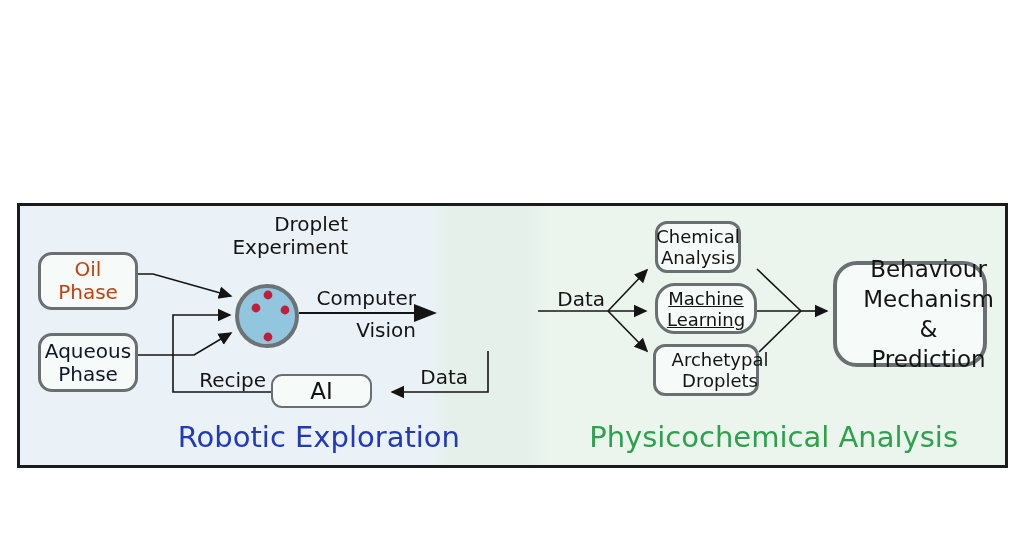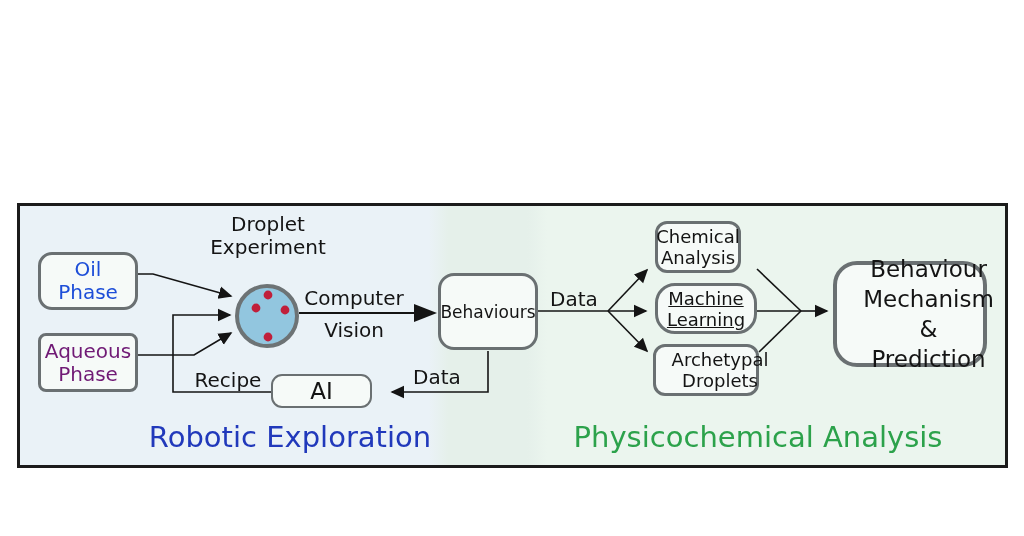--- a/index.html
+++ b/index.html
@@ -17,25 +17,25 @@
     z-index:0;
   }
   #wires { position:absolute; left:0; top:0; width:1024px; height:536px; z-index:1; pointer-events:none; }
   .box {
     position:absolute; box-sizing:border-box; z-index:2;
     background:#f6faf8; border:3px solid #6a7072; border-radius:13px;
     display:flex; align-items:center; justify-content:center;
     text-align:center; color:#141414; white-space:pre-line;
   }
   .lbl {
-    position:absolute; z-index:2; text-align:center; color:#141414; white-space:pre-line;
+    position:absolute; z-index:2; text-align:right; color:#141414; white-space:pre-line;
   }
   
-  #oil      { left:38px;  top:252px; width:100px; height:58px;  font-size:20px; line-height:23px; color:#1d4ed8; border-radius:14px; }
-  #aqueous  { left:38px;  top:333px; width:100px; height:59px;  font-size:20px; line-height:23px; color:#701a75; border-radius:8px; }
+  #oil      { left:38px;  top:252px; width:100px; height:58px;  font-size:20px; line-height:23px; color:#c2410c; border-radius:14px; }
+  #aqueous  { left:38px;  top:333px; width:100px; height:59px;  font-size:20px; line-height:23px; color:#0f172a; border-radius:14px; }
   #behaviours{ left:438px; top:273px; width:100px; height:77px; font-size:17px; border-width:3.5px; border-radius:16px; }
   #ai       { left:271px; top:374px; width:101px; height:34px;  font-size:23px; border-width:2.5px; border-radius:11px; }
   #chem     { left:655px; top:221px; width:86px; height:52px;  font-size:18px; line-height:21px; border-radius:12px; }
   #ml       { left:655px; top:283px; width:102px; height:51px;  font-size:18px; line-height:21px; border-radius:20px;text-decoration:underline; }
   #arch     { left:653px; top:344px; width:106px; height:52px;  font-size:18px; line-height:21px; border-radius:12px;padding-left:28px; }
   #bigbox   { left:833px; top:261px; width:154px; height:106px; font-size:23px; line-height:30px; border-width:4.5px; border-radius:24px;padding-left:37px; }
   
   #droplet-title { left:188px; top:213px; width:160px; font-size:20px; line-height:23px; }
   #cv-label      { left:292px; top:282px; width:124px; font-size:20px; line-height:32px; }
   #recipe-label  { left:190px; top:368px; width:76px;  font-size:20px; }
@@ -81,21 +81,20 @@
     <path d="M757,269 L801,311" fill="none" stroke="#141414" stroke-width="1.6"></path>
     <path d="M757,311 L801,311" fill="none" stroke="#141414" stroke-width="1.6"></path>
     <path d="M759,352 L801,311" fill="none" stroke="#141414" stroke-width="1.6"></path>
     <path d="M801,311 L827,311" fill="none" stroke="#141414" stroke-width="1.6" marker-end="url(#arr)"></path>
   </svg>
 
   <div class="box" id="oil">Oil
 Phase</div>
   <div class="box" id="aqueous">Aqueous
 Phase</div>
-  <div class="box" id="behaviours">Behaviours</div>
   <div class="box" id="ai">AI</div>
   <div class="box" id="chem">Chemical
 Analysis</div>
   <div class="box" id="ml">Machine
 Learning</div>
   <div class="box" id="arch">Archetypal
 Droplets</div>
   <div class="box" id="bigbox">Behaviour
 Mechanism
 &amp; Prediction</div>

